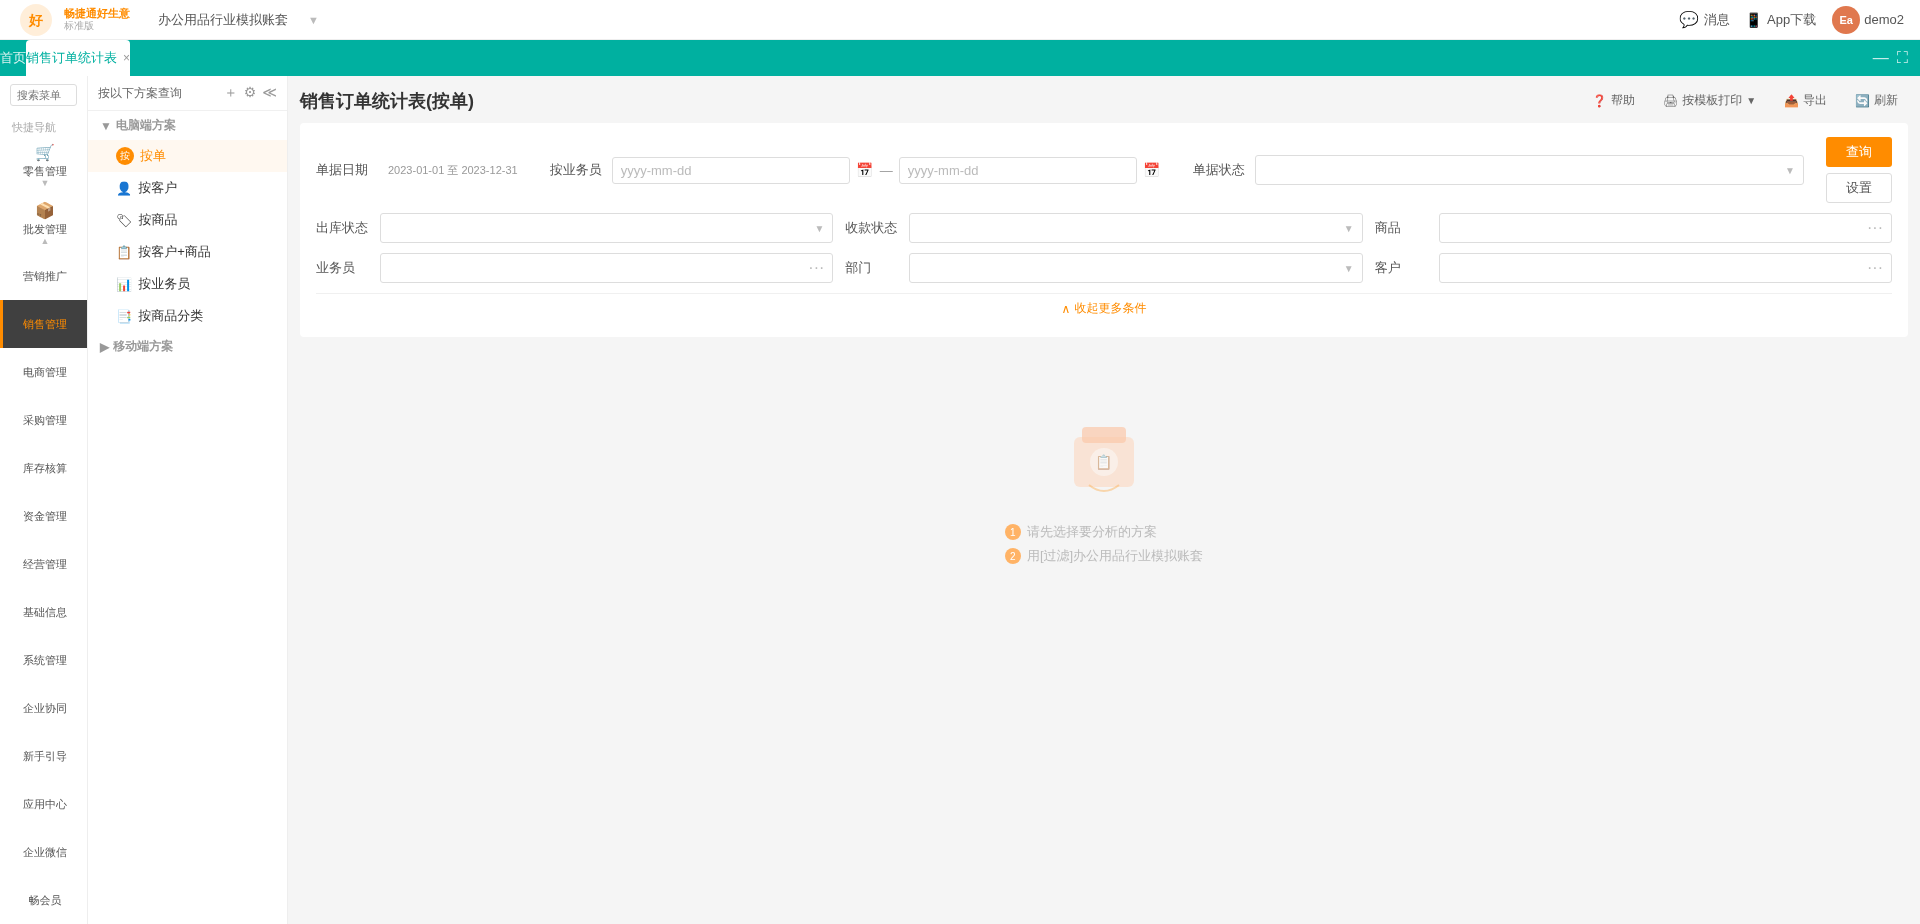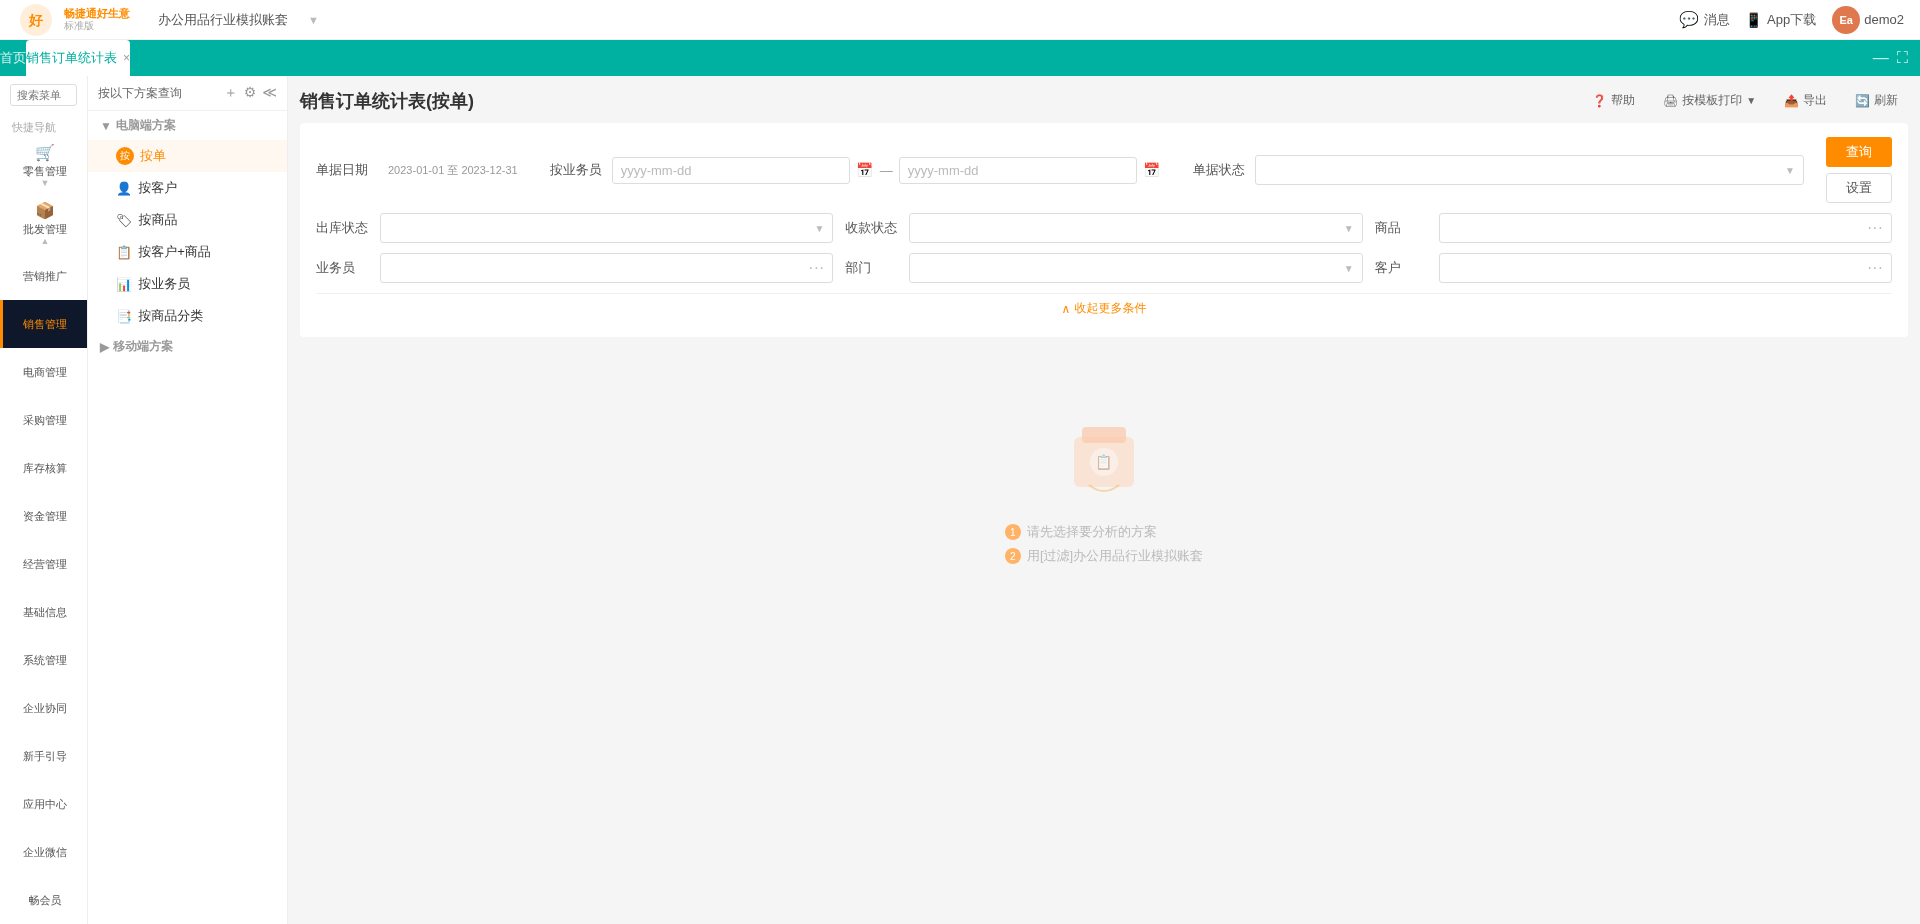--- a/index.html
+++ b/index.html
@@ -70,21 +70,21 @@
       flex-direction: column;
       align-items: center;
       justify-content: center;
       padding: 10px 4px;
       cursor: pointer;
       font-size: 12px;
       color: #555;
       border-left: 3px solid transparent;
       min-height: 48px;
     }
-    .sidebar-item.active { color: #ff8c00; border-left-color: #ff8c00; background: #0f172a; }
+    .sidebar-item.active { color: #ff8c00; border-left-color: #ff8c00; background: #404040; }
     .sidebar-item-icon { font-size: 16px; margin-bottom: 2px; }
     .sidebar-item-label { font-size: 11px; text-align: center; line-height: 1.3; }
     .sidebar-search { padding: 8px 10px; }
     .sidebar-search input { width: 100%; border: 1px solid #ddd; border-radius: 3px; padding: 4px 6px; font-size: 11px; outline: none; }
     .sidebar-nav-label { padding: 6px 12px 2px; font-size: 11px; color: #aaa; }
 
     
     .left-panel {
       width: 200px;
       background: #fff;

